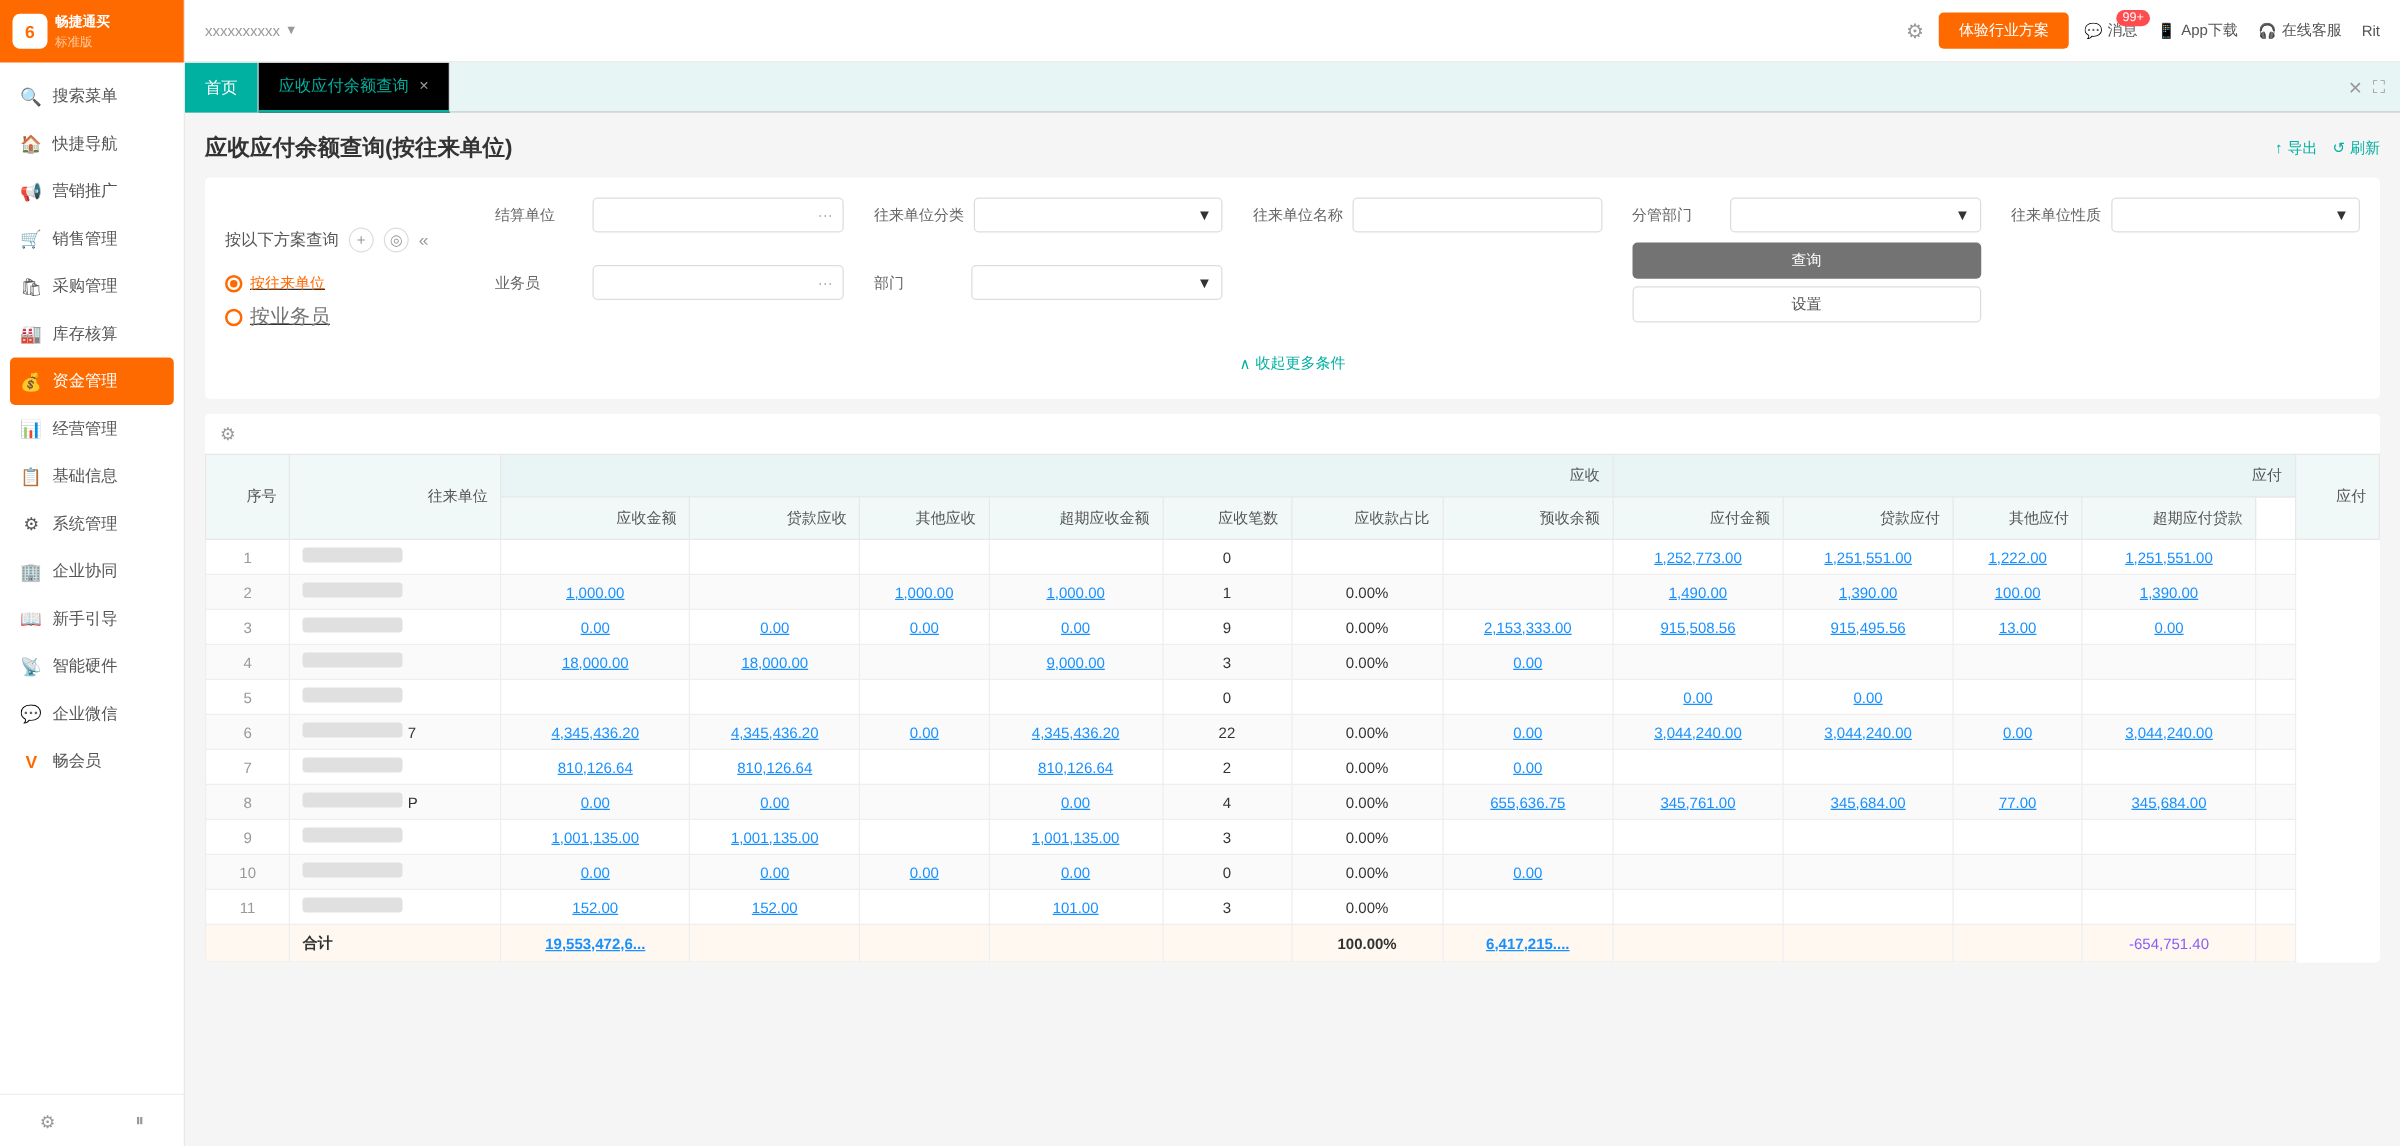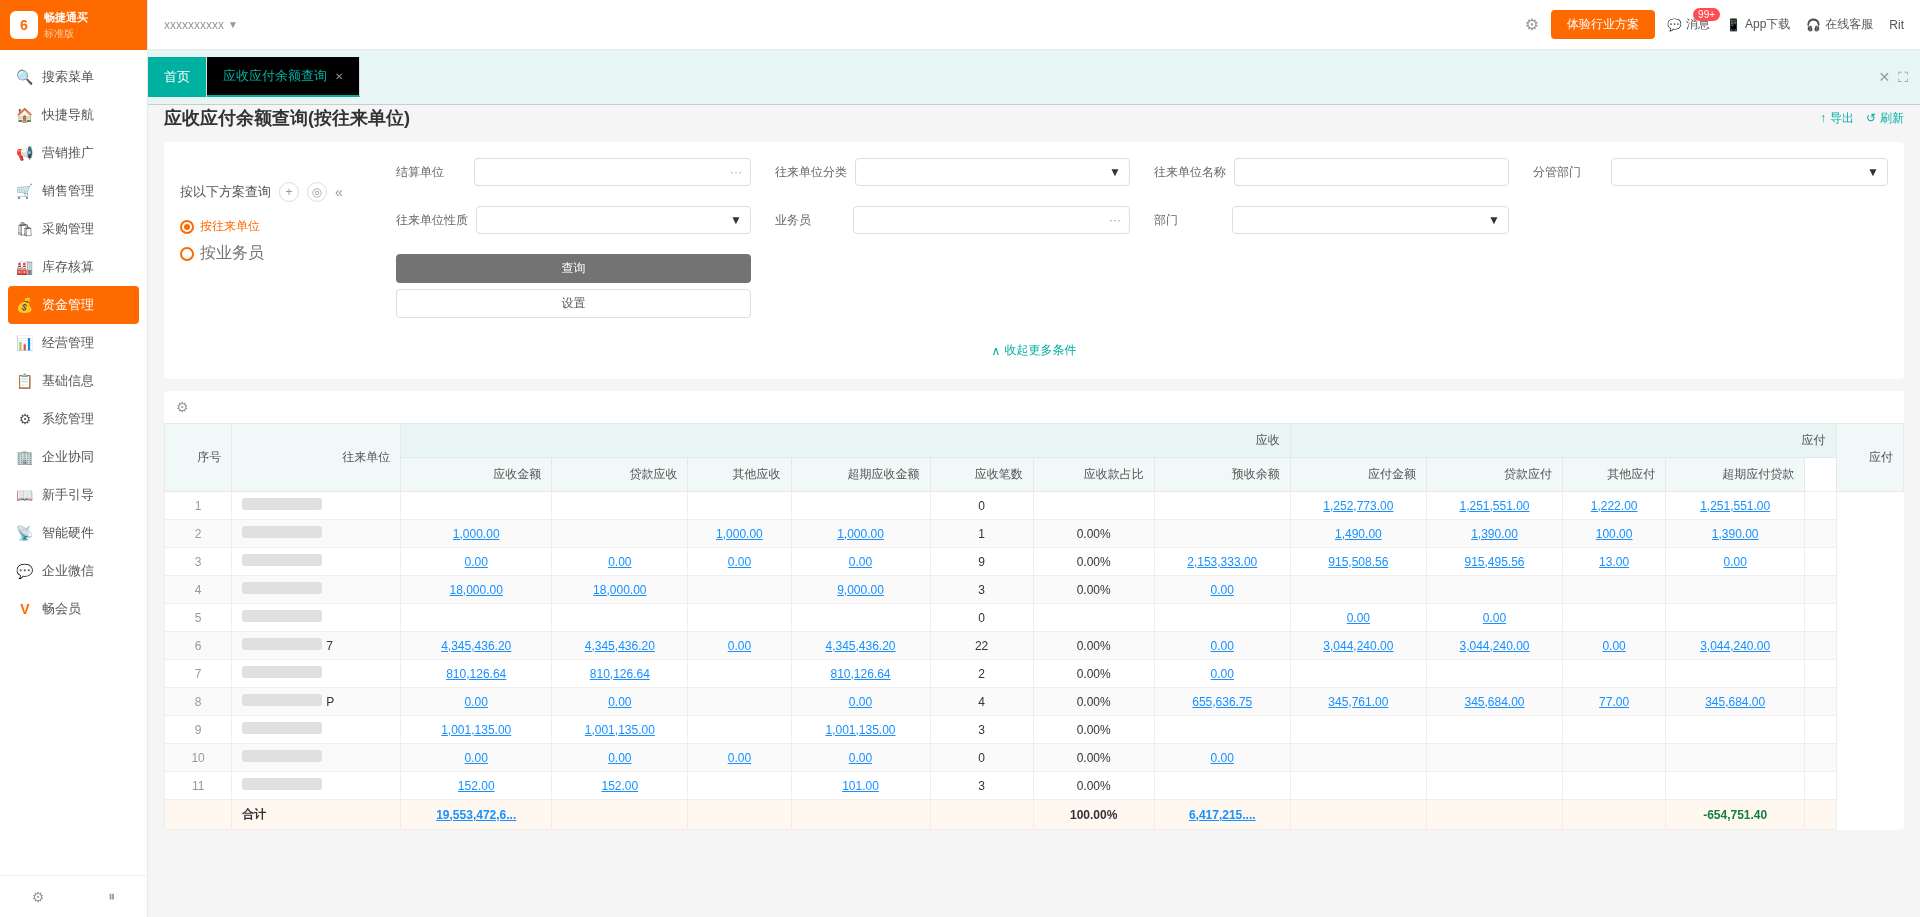--- a/index.html
+++ b/index.html
@@ -40,21 +40,21 @@
     }
     .topbar-right { display: flex; align-items: center; gap: 16px; margin-left: auto; }
     .topbar-msg { display: flex; align-items: center; gap: 4px; cursor: pointer; color: #555; font-size: 12px; position: relative; }
     .badge { background: #ff4d4f; color: #fff; font-size: 10px; padding: 1px 5px; border-radius: 10px; position: absolute; top: -8px; right: -10px; }
     .topbar-app { display: flex; align-items: center; gap: 4px; cursor: pointer; color: #555; font-size: 12px; }
     .topbar-service { display: flex; align-items: center; gap: 4px; cursor: pointer; color: #555; font-size: 12px; }
     .topbar-user { color: #555; font-size: 12px; cursor: pointer; }
 
     
     .tabbar {
-      position: fixed; left: 148px; top: 50px; right: 0; height: 55px;
+      position: fixed; left: 148px; top: 50px; right: 0; height: 40px;
       background: #e8f5f5; display: flex; align-items: center; z-index: 99; border-bottom: 1px solid #ccc;
     }
     .tab {
       height: 40px; display: flex; align-items: center; padding: 0 16px; cursor: pointer;
       font-size: 13px; color: #555; border-right: 1px solid #ddd; gap: 8px;
     }
     .tab.active { background: #000000; color: #00b0a0; border-bottom: 2px solid #00b0a0; justify-content: flex-end; }
     .tab-home { background: #00b0a0; color: #fff; }
     .tab-close { font-size: 10px; color: #999; cursor: pointer; }
     .tabbar-controls { margin-left: auto; display: flex; align-items: center; gap: 8px; padding-right: 12px; }
@@ -88,21 +88,21 @@
     .filter-input {
       flex: 1; height: 28px; border: 1px solid #ddd; border-radius: 4px; padding: 0 8px;
       font-size: 12px; color: #333; background: #fff; outline: none;
       display: flex; align-items: center; justify-content: space-between; cursor: pointer;
     }
     .filter-input-dots { color: #999; }
     .filter-select {
       flex: 1; height: 28px; border: 1px solid #ddd; border-radius: 4px; padding: 0 8px;
       font-size: 12px; display: flex; align-items: center; justify-content: space-between; cursor: pointer;
     }
-    .filter-option-group { display: flex; align-items: center; gap: 16px; padding: 4px 0; }
+    .filter-option-group { display: flex; align-items: center; gap: 16px; padding: 4px 0; text-decoration: underline; }
     .filter-option { display: flex; align-items: center; gap: 6px; cursor: pointer; }
     .radio-circle { width: 14px; height: 14px; border-radius: 50%; border: 2px solid #ff6a00; display: flex; align-items: center; justify-content: center; }
     .radio-circle.checked::after { content: ''; width: 6px; height: 6px; background: #ff6a00; border-radius: 50%; }
     .filter-option-label { color: #ff6a00; font-size: 12px; }
     .filter-option-label2 { color: #737373; font-size: 16px; }
     .collapse-more { display: flex; align-items: center; justify-content: center; gap: 4px; color: #00b0a0; font-size: 12px; cursor: pointer; margin-top: 8px; padding: 4px; }
 
     
     .query-btn {
       background: #737373; color: #fff; border: none; padding: 6px 24px; border-radius: 4px; cursor: pointer; font-size: 12px;
@@ -294,21 +294,21 @@
           </div>
           <div class="filter-option-group">
             <div class="filter-option">
               <div class="radio-circle"></div>
               <span class="filter-option-label2">按业务员</span>
             </div>
           </div>
         </div>
 
         <div style="flex:1;">
-          <div style="display:grid;grid-template-columns:1fr 1fr 1fr 1fr;gap:20px 24px;margin-bottom:12px;">
+          <div style="display:grid;grid-template-columns:1fr 1fr 1fr 1fr 1fr;gap:8px 24px;margin-bottom:12px;">
 
             <div class="filter-item">
               <span class="filter-item-label">结算单位</span>
               <div class="filter-input">
                 <span></span>
                   <span class="filter-input-dots">···</span>
               </div>
             </div>
             <div class="filter-item">
               <span class="filter-item-label">往来单位分类</span>
@@ -580,20 +580,20 @@
             <td class="link">19,553,472,6...</td>
             <td></td>
             <td></td>
             <td></td>
             <td></td>
             <td>100.00%</td>
             <td class="link">6,417,215....</td>
             <td></td>
             <td></td>
             <td></td>
-            <td style="color:#15803d;font-weight:bold;">-654,751.40</td>
+            <td style="color:#8b5cf6;font-weight:normal;">-654,751.40</td>
             <td></td>
           </tr>
         </tfoot>
       </table>
     </div>
   </div>
 </div>
 
 </body></html>

